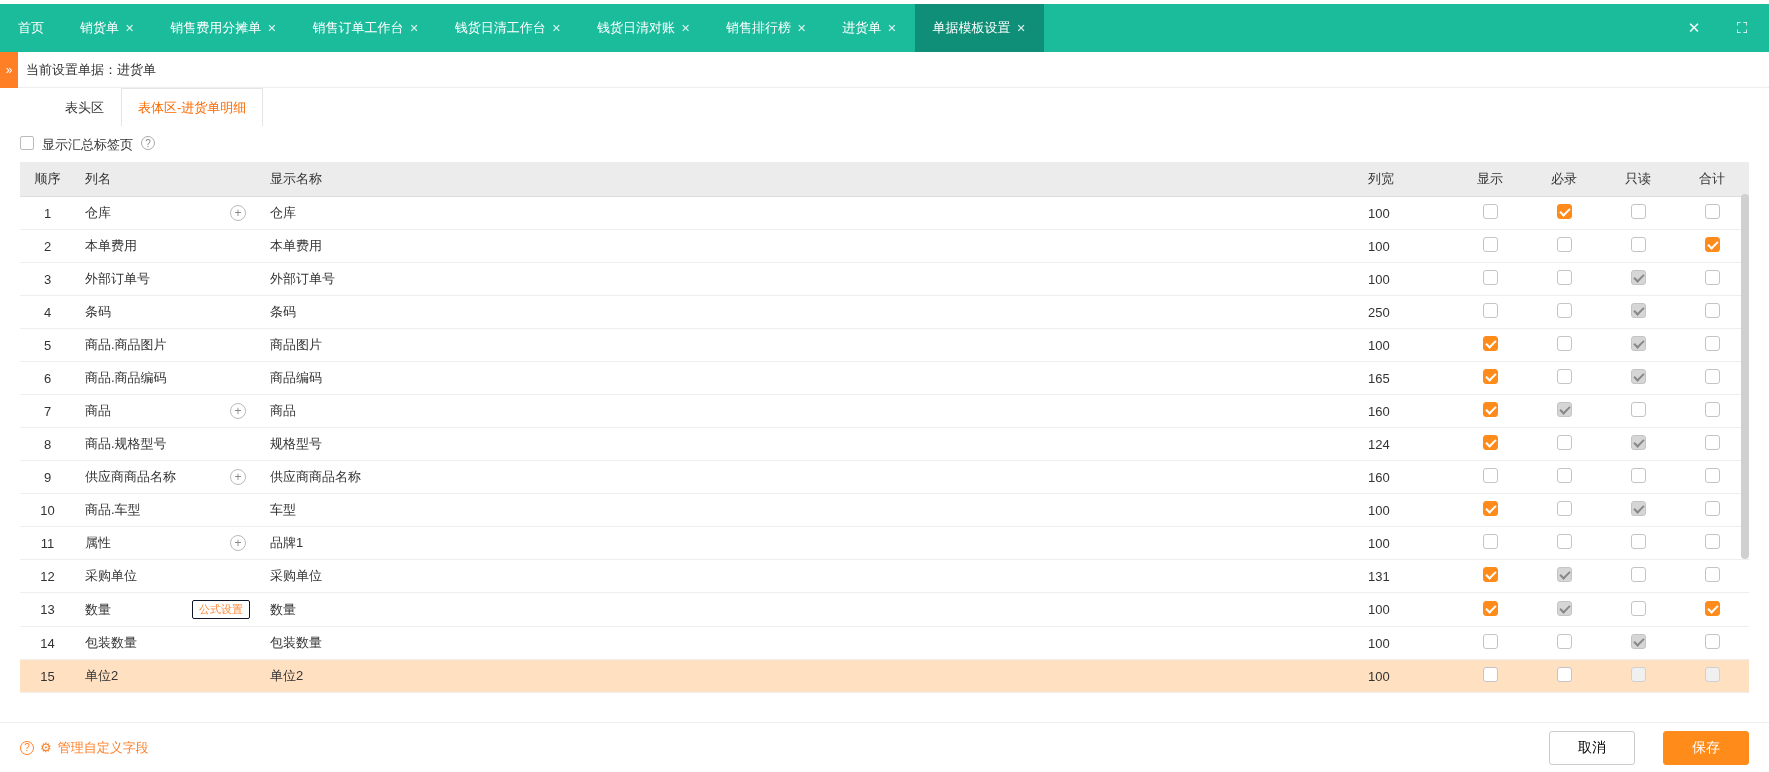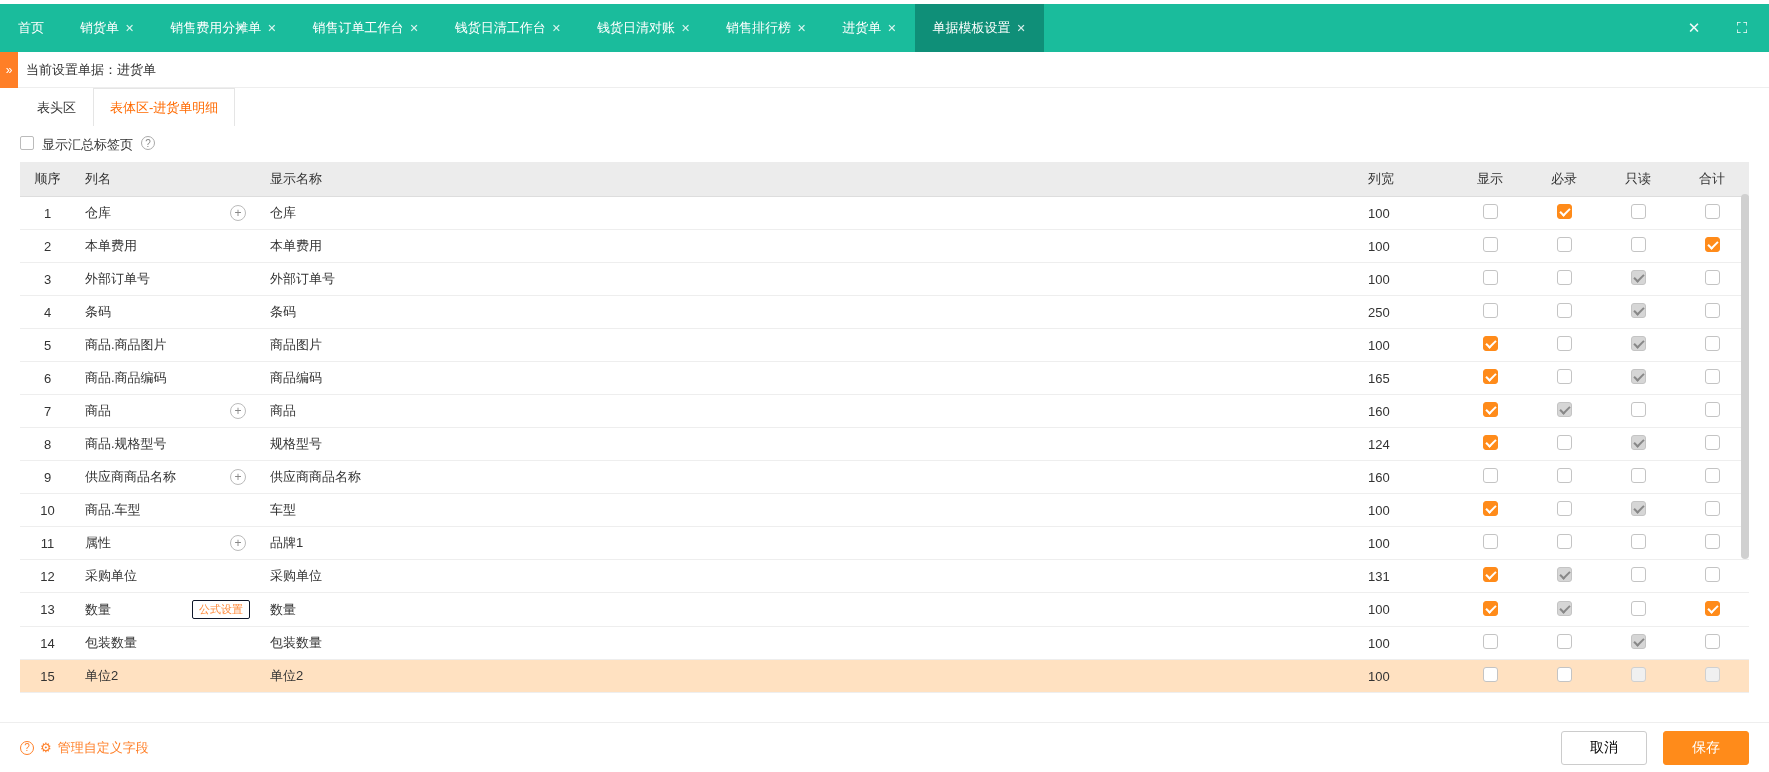--- a/index.html
+++ b/index.html
@@ -7,21 +7,21 @@
 .top-strip{height:4px;background:#fff}
 .tabbar{display:flex;background:#1abc9c;height:48px;align-items:stretch;position:relative}
 .tab{display:flex;align-items:center;padding:0 18px;color:#fff;cursor:pointer;font-size:13px;white-space:nowrap}
 .tab.active{background:#0f8f78}
 .tab .close{margin-left:6px;font-size:11px;opacity:.85}
 .tab-actions{margin-left:auto;display:flex;align-items:center;padding-right:8px;gap:10px}
 .tab-actions .icn{width:38px;height:36px;display:flex;align-items:center;justify-content:center;color:#fff;cursor:pointer;opacity:.95;font-size:15px}
 .context-row{display:flex;align-items:center;background:#fff;border-bottom:1px solid #eee;height:36px}
 .orange-toggle{width:18px;height:36px;background:#ff7f27;color:#fff;display:flex;align-items:center;justify-content:center;font-size:12px;cursor:pointer}
 .context-text{padding-left:8px;font-size:13px;color:#333}
-.sub-tabs{display:flex;padding-left:20px;background:#fff}
+.sub-tabs{display:flex;padding-left:48px;background:#fff}
 .sub-tab{padding:10px 16px 9px;font-size:13px;cursor:pointer;color:#333;border:1px solid transparent;border-bottom:none;background:#fff}
 .sub-tab.active{color:#ff6a00;border-color:#e5e5e5;border-top:1px solid #e5e5e5;position:relative}
 .controls-row{display:flex;padding:10px 20px 8px;gap:8px;background:#fff}
 .chk{width:14px;height:14px;border:1px solid #bbb;border-radius:2px;display:inline-block;cursor:pointer}
 .help{width:14px;height:14px;border:1px solid #aaa;border-radius:50%;display:inline-flex;align-items:center;justify-content:center;font-size:10px;color:#888;cursor:pointer}
 .table-wrap{padding:0 20px}
 .tbl{width:100%;border-collapse:collapse;table-layout:fixed}
 .tbl th{background:#ececec;text-align:left;font-weight:normal;padding:8px 10px;font-size:13px;color:#333;border-bottom:1px solid #ddd}
 .tbl td{padding:7px 10px;font-size:13px;border-bottom:1px solid #eee;vertical-align:middle}
 .tbl th.c,.tbl td.c{text-align:center}
@@ -38,21 +38,21 @@
 .ck.on{background:#ff8b1a;border-color:#ff8b1a;position:relative}
 .ck.on:after{content:"";position:absolute;left:4px;top:1px;width:4px;height:8px;border:solid #fff;border-width:0 2px 2px 0;transform:rotate(45deg)}
 .ck.dis{background:#f0f0f0;border-color:#d0d0d0}
 .ck.dis.on{background:#d6d6d6;border-color:#c4c4c4}
 .ck.dis.on:after{border-color:#888}
 .footer{position:fixed;bottom:0;left:0;right:0;background:#fff;border-top:1px solid #eee;height:50px;display:flex;align-items:center;padding:0 20px}
 .footer-left{display:flex;align-items:center;gap:6px;color:#ff7f27;font-size:13px}
 .help2{width:14px;height:14px;border:1px solid #ff7f27;border-radius:50%;display:inline-flex;align-items:center;justify-content:center;font-size:10px;color:#ff7f27}
 .gear{color:#ff7f27;font-size:13px}
 .footer-link{color:#ff7f27;cursor:pointer}
-.footer-right{margin-left:auto;display:flex;gap:16px}
+.footer-right{margin-left:auto;display:flex;gap:28px}
 .btn{height:34px;padding:0 28px;border-radius:3px;font-size:14px;cursor:pointer;border:1px solid #ccc;background:#fff;display:flex;align-items:center}
 .btn.primary{background:#ff8b1a;border-color:#ff8b1a;color:#fff}
 .scroll-spacer{height:56px}
 .scrollbar{position:fixed;right:20px;top:194px;bottom:56px;width:8px}
 .scrollbar-thumb{position:absolute;top:0;width:8px;height:70%;background:#d0d0d0;border-radius:4px}
 </style>
 </head>
 <body>
 
 <div class="top-strip"></div>

